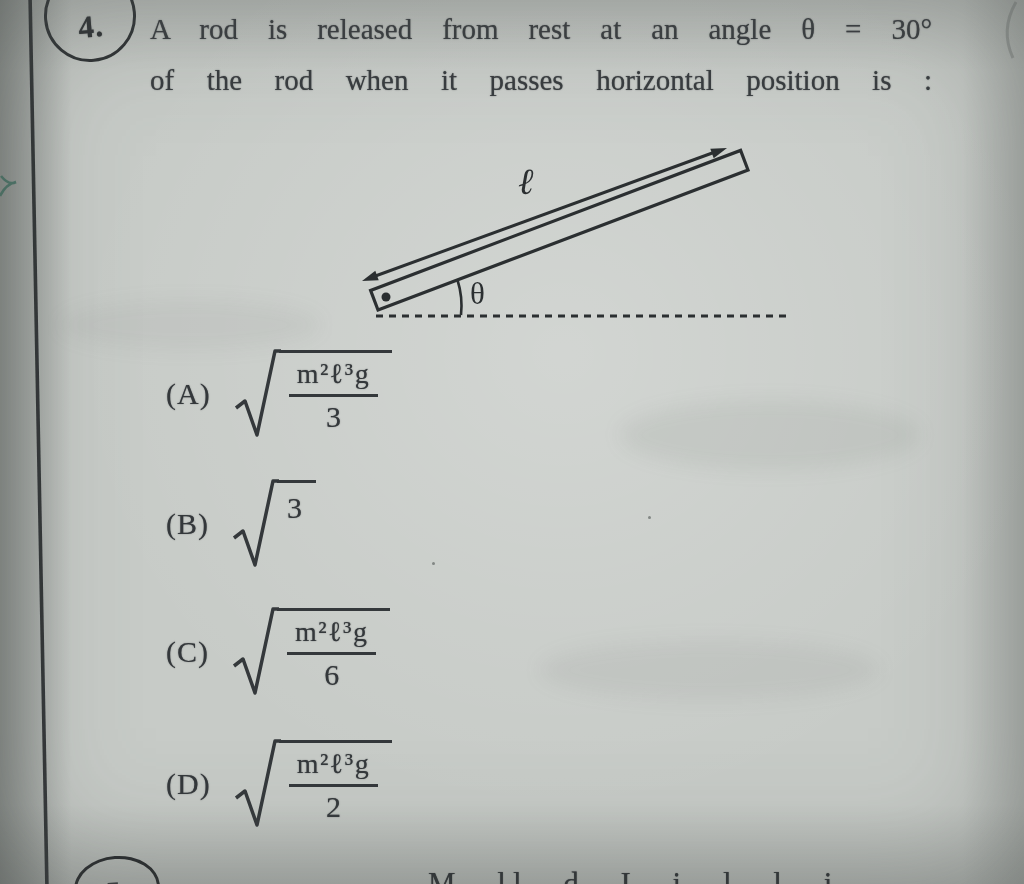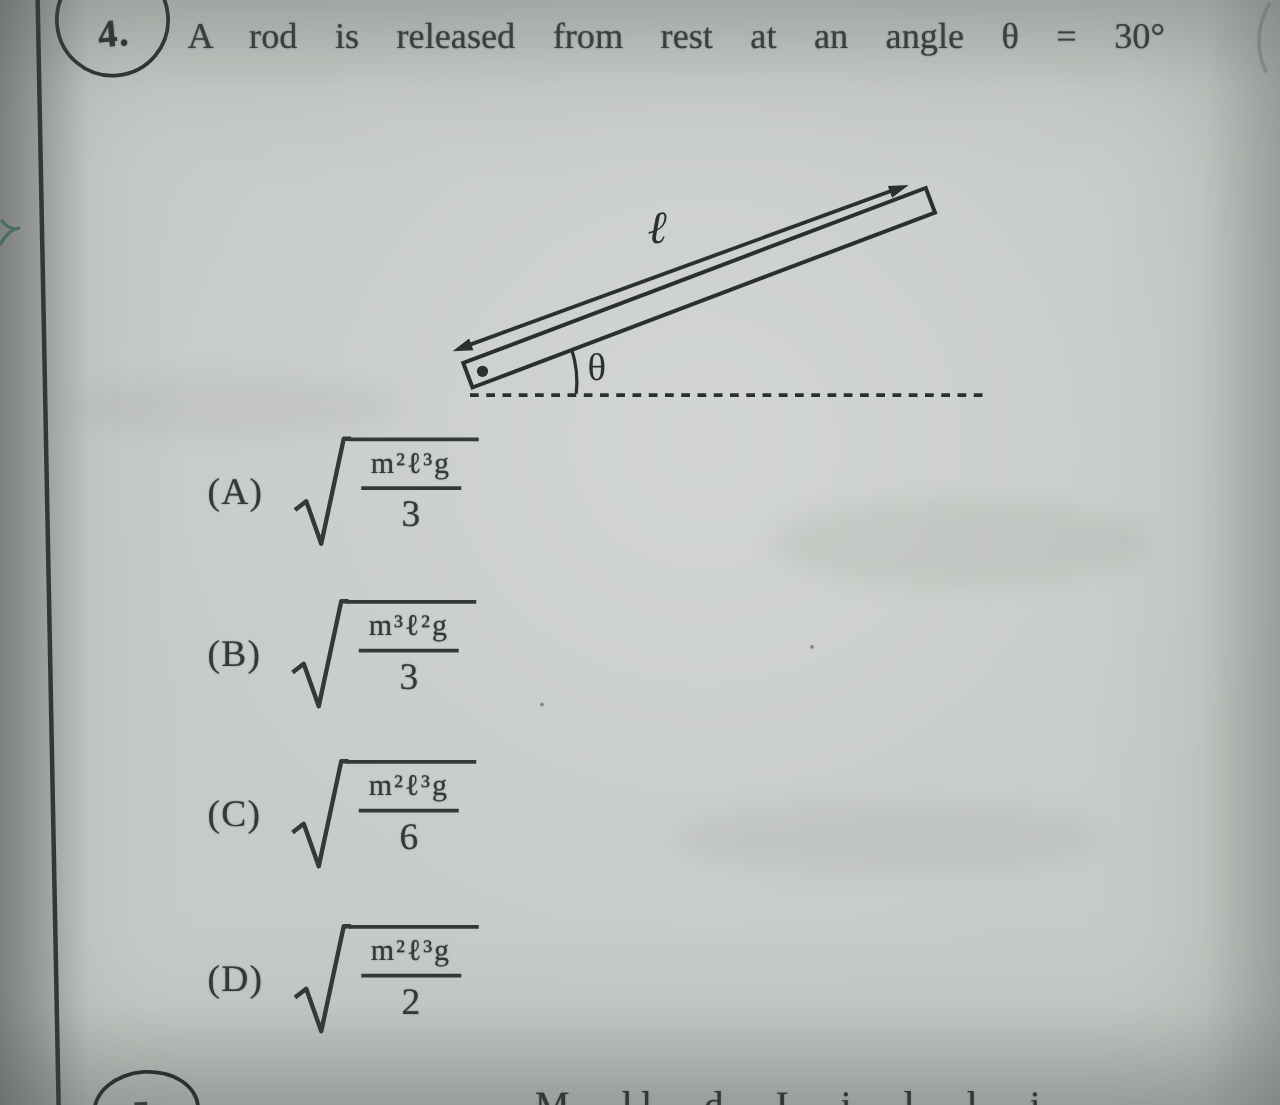--- a/index.html
+++ b/index.html
@@ -68,21 +68,21 @@
   }
   .opt-label { font-size:30px; margin-right:22px; letter-spacing:1px; }
   .radical { display:flex; align-items:flex-start; }
   .rad-body {
     margin-top: 3.5px; margin-left: -2px;
     border-top: 3px solid #34383b;
     padding: 5px 14px 0 10px;
   }
   .frac { display:flex; flex-direction:column; align-items:center; }
   .frac .num {
-    font-size: 24px; letter-spacing: 1.5px;
+    font-size: 28px; letter-spacing: 1.5px;
     padding: 0 8px 4px 8px;
     border-bottom: 3px solid #34383b;
   }
   .frac .den { font-size: 30px; padding-top: 3px; }
 
   
   .next-circle {
     position:absolute; left:74px; top:856px; width:80px; height:58px;
     border: 3.5px solid #26292b; border-radius:50%;
     transform: rotate(-4deg);
@@ -112,20 +112,21 @@
   <div class="smudge s3"></div>
   <div class="speck" style="left:648px; top:516px;"></div>
   <div class="speck" style="left:432px; top:562px;"></div>
 
   <div class="qnum-circle">
     <span class="qnum">4.</span>
   </div>
 
   <div class="qtext">
     <div class="qline">A rod is released from rest at an angle θ = 30°</div>
+    <div class="qline">of the rod when it passes horizontal position is :</div>
   </div>
 
   <div class="figure">
     <svg width="480" height="198" viewBox="0 0 480 198">
 
       <path d="M46 180 L462 180" stroke="#2b2f31" stroke-width="3" stroke-dasharray="7 6" fill="none"></path>
 
       <path d="M131 179 A 85 85 0 0 0 127.5 144" stroke="#2b2f31" stroke-width="2.6" fill="none"></path>
 
       <text x="140" y="168" font-size="31">θ</text>
@@ -162,21 +163,20 @@
     </div>
 
     <div class="option-row" style="top:476px;">
       <span class="opt-label">(B)</span>
       <span class="radical">
         <svg width="48" height="96" viewBox="0 0 48 96">
           <path d="M3 62 L12 55 L24 89 L42 5 L48 5" fill="none" stroke="#34383b" stroke-width="3.5" stroke-linejoin="round"></path>
         </svg>
         <span class="rad-body">
             <span class="frac">
-          <span class="num">m³ℓ²g</span>
           <span class="den">3</span>
         </span>
           </span>
       </span>
     </div>
 
     <div class="option-row" style="top:604px;">
       <span class="opt-label">(C)</span>
       <span class="radical">
         <svg width="48" height="96" viewBox="0 0 48 96">

